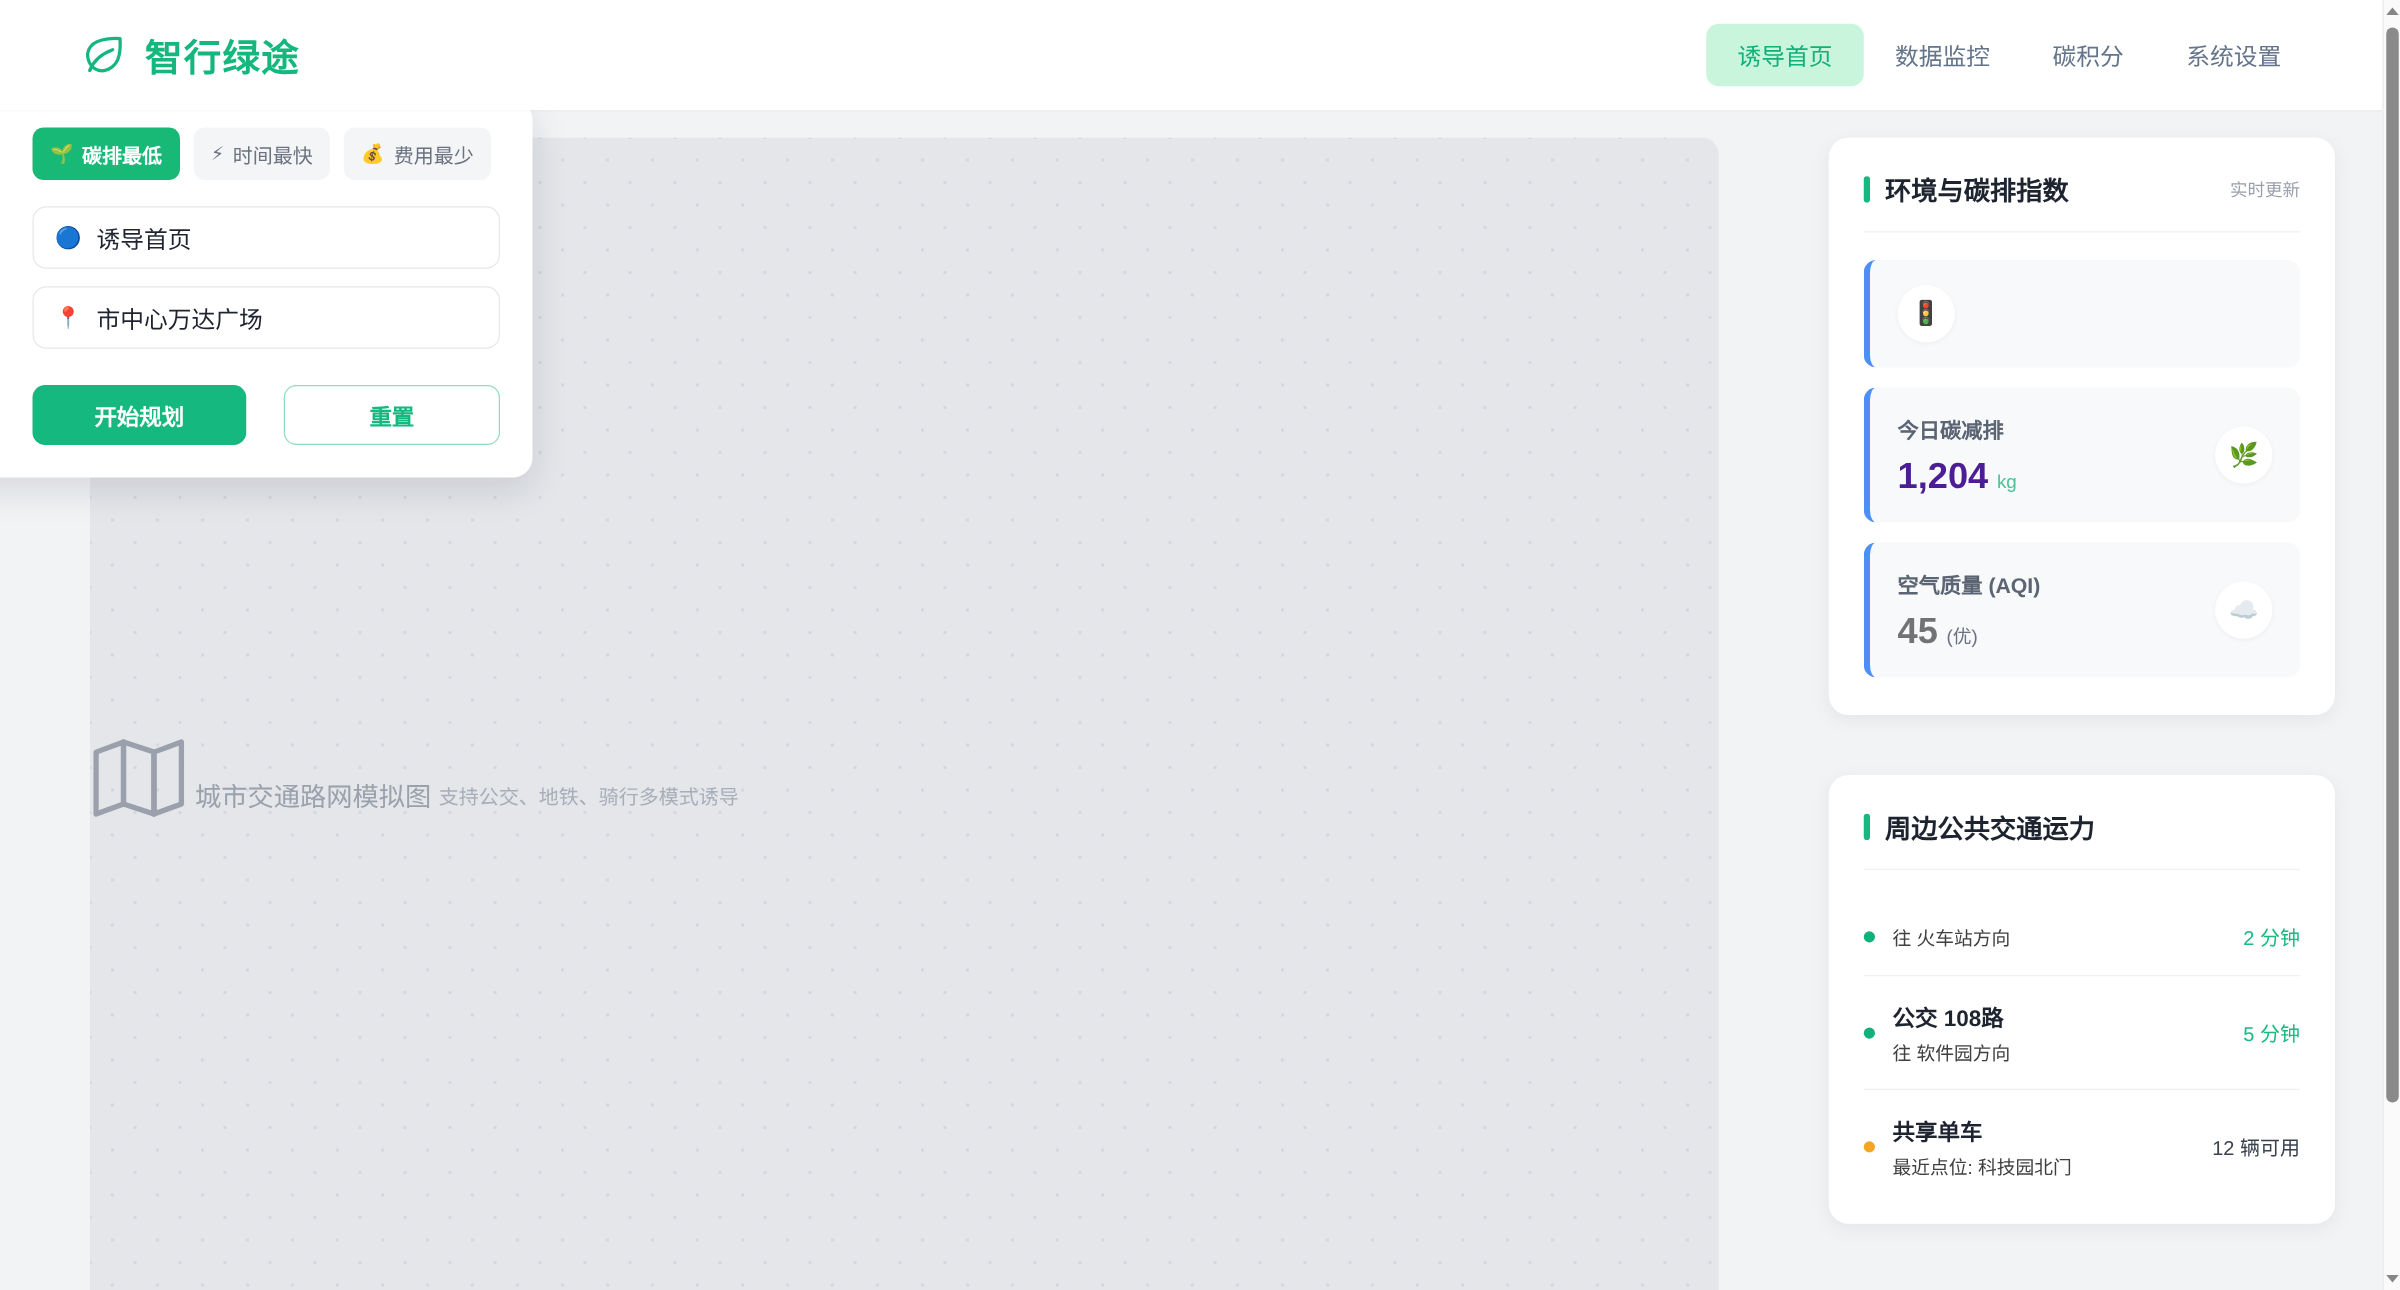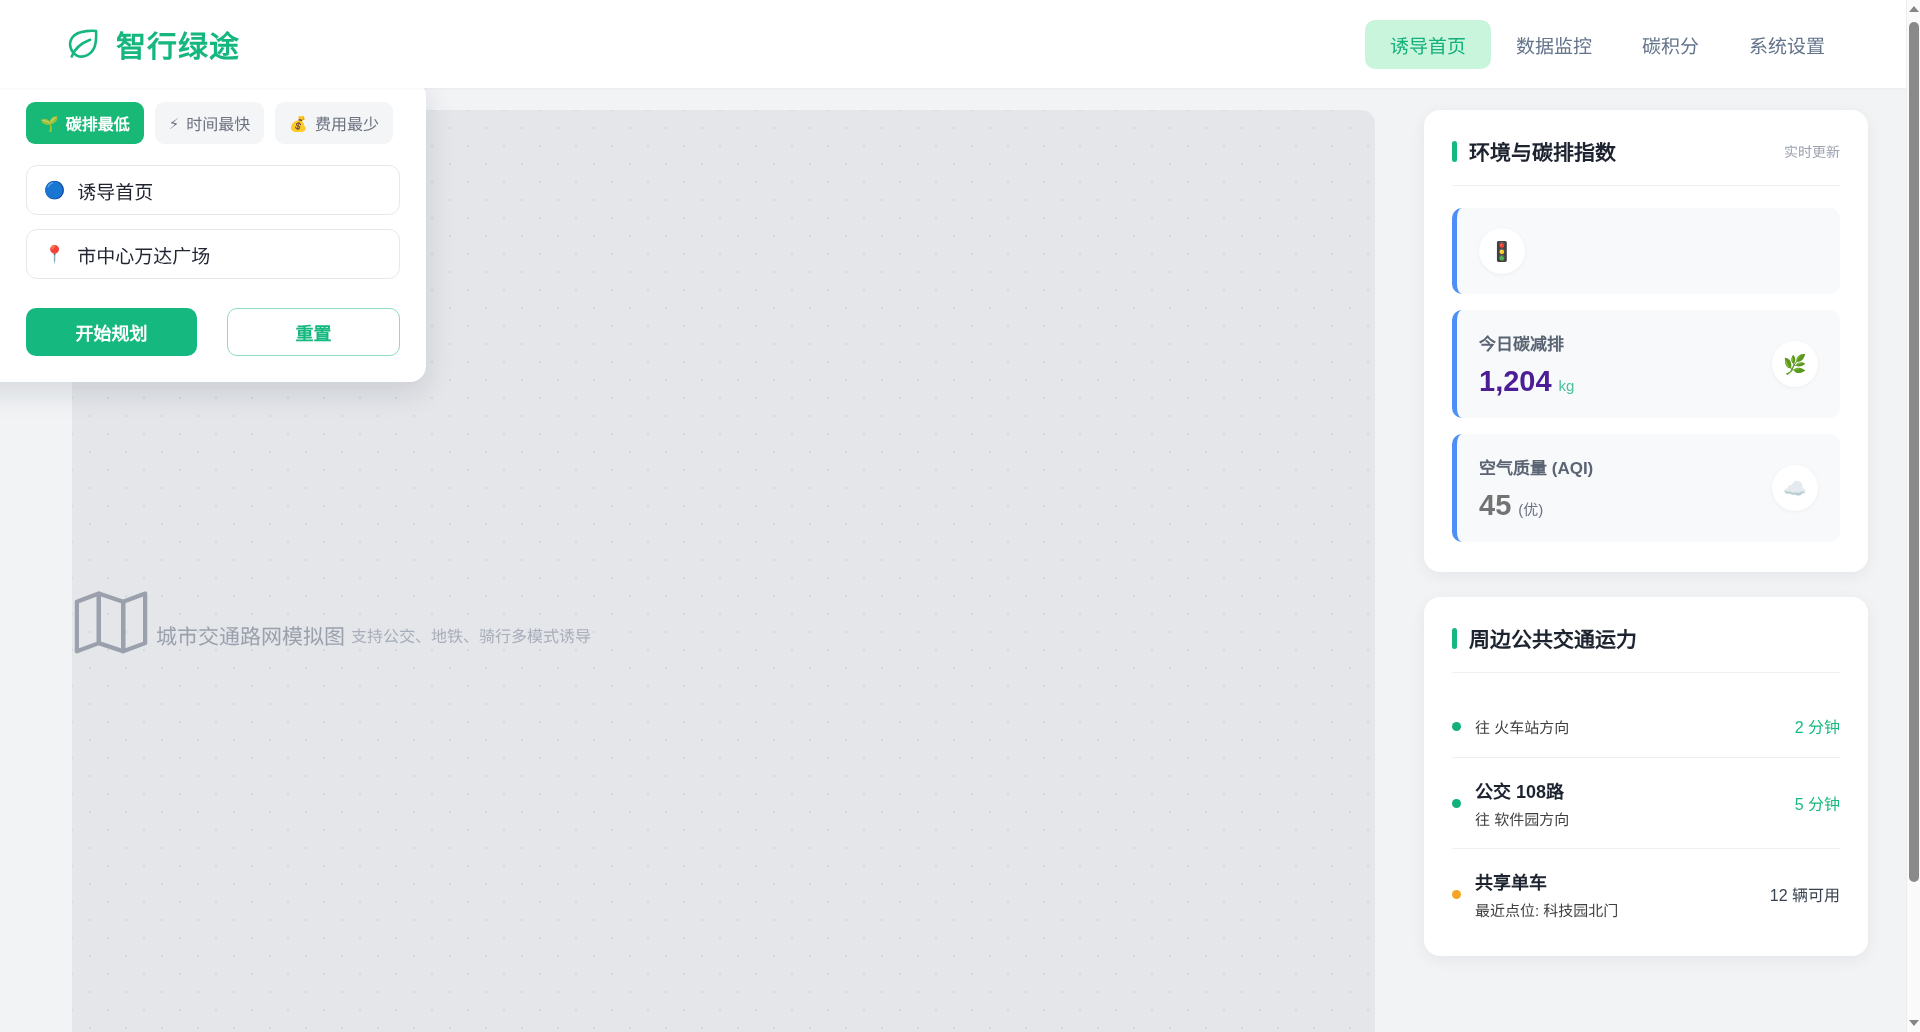--- a/index.html
+++ b/index.html
@@ -112,22 +112,22 @@
   .btn-primary { flex: 1 1 0; background: #15b87e; color: #fff; }
   .btn-ghost {
     flex: 1 1 0; background: #ffffff; color: #15b87e;
     border: 1px solid #8fdcc0;
   }
 
   
   .sidebar {
     position: absolute;
     right: 52px; top: 110px;
-    width: 444px;
-    display: flex; flex-direction: column; gap: 25px;
+    width: 405px;
+    display: flex; flex-direction: column; gap: 48px;
     z-index: 20;
   }
   .card {
     background: #ffffff;
     border-radius: 16px;
     box-shadow: 0 4px 16px rgba(16,24,40,0.06);
     padding: 26px 28px 30px 28px;
   }
   .card-head {
     display: flex; align-items: center; justify-content: space-between;

